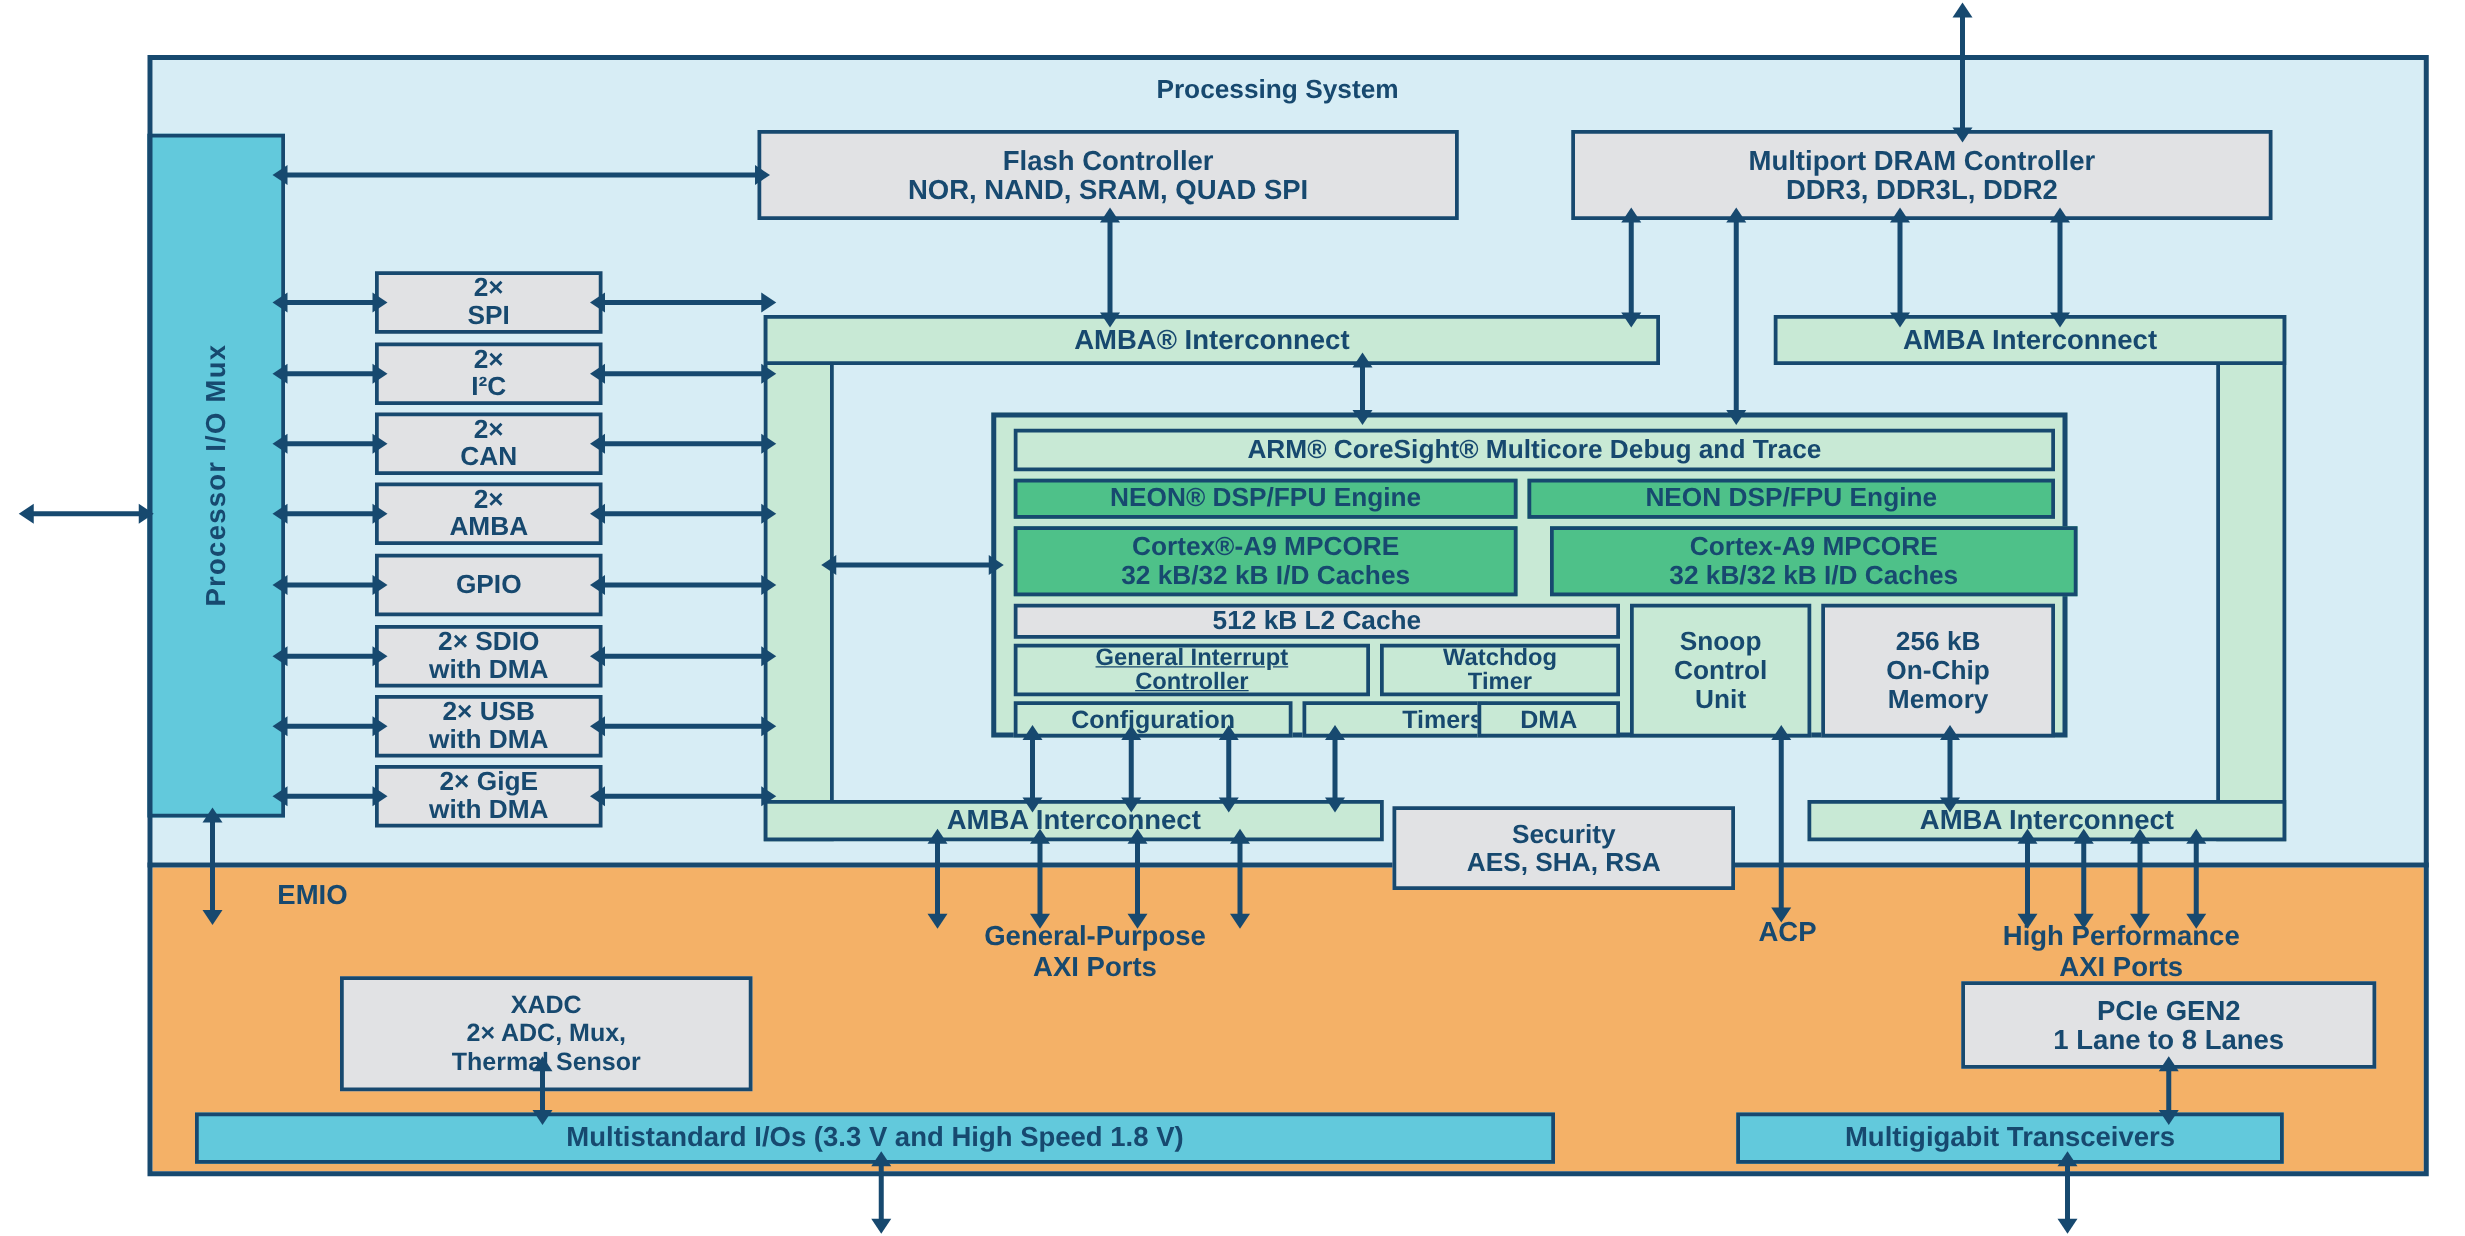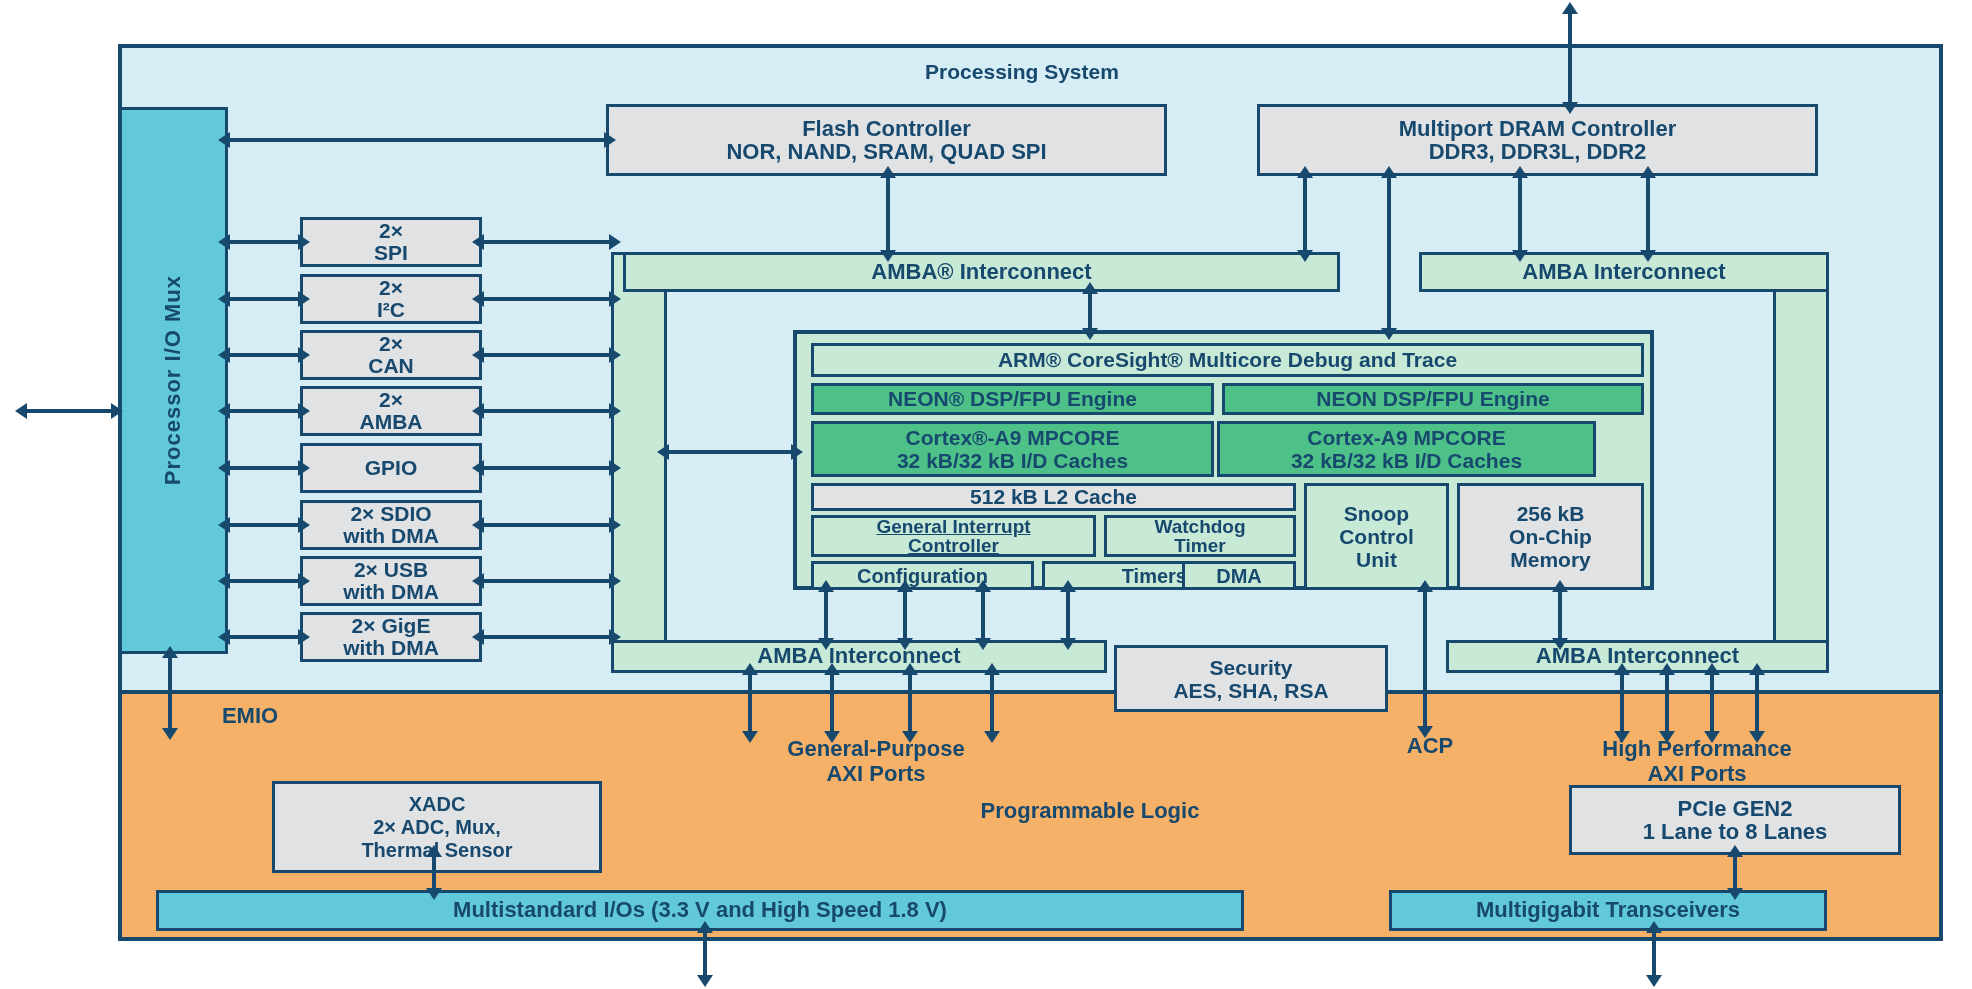--- a/index.html
+++ b/index.html
@@ -42,26 +42,25 @@
 <body>
 
 <div id="canvas">
 
   <div class="abs" style="left:122px;top:48px;width:1817px;height:642px;background:var(--blue);"></div>
   <div class="abs" style="left:122px;top:694px;width:1817px;height:243px;background:var(--orange);"></div>
   <div class="abs" style="left:118px;top:690px;width:1825px;height:4px;background:var(--navy);"></div>
 
   <div class="lbl fs24" style="left:822px;top:60px;width:400px;">Processing System</div>
   <div class="lbl" style="left:890px;top:798px;width:400px;">
-    <div>Programmable Logic</div>
   </div>
 
   <div class="blk lgreen" style="left:611px;top:252px;width:56px;height:421px;"></div>
   <div class="blk lgreen" style="left:1773px;top:252px;width:56px;height:421px;"></div>
-  <div class="blk lgreen fs22" style="left:611px;top:252px;width:717px;height:40px;margin-left:12px;">
+  <div class="blk lgreen fs22" style="left:611px;top:252px;width:717px;height:40px;">
     <span>AMBA® Interconnect</span>
   </div>
   <div class="blk lgreen fs22" style="left:1419px;top:252px;width:410px;height:40px;">
     <span>AMBA Interconnect</span>
   </div>
   <div class="blk lgreen fs22" style="left:611px;top:640px;width:496px;height:33px;">
     <span>AMBA Interconnect</span>
   </div>
   <div class="blk lgreen fs22" style="left:1446px;top:640px;width:383px;height:33px;">
     <span>AMBA Interconnect</span>
@@ -119,21 +118,21 @@
     <div class="blk mgreen" style="left:14px;top:49px;width:403px;height:32px;">
       <span>NEON® DSP/FPU Engine</span>
     </div>
     <div class="blk mgreen" style="left:425px;top:49px;width:422px;height:32px;">
       <span>NEON DSP/FPU Engine</span>
     </div>
     <div class="blk mgreen" style="left:14px;top:87px;width:403px;height:56px;">
       <span>Cortex®-A9 MPCORE</span>
       <span>32 kB/32 kB I/D Caches</span>
     </div>
-    <div class="blk mgreen" style="left:420px;top:87px;width:379px;height:56px;">
+    <div class="blk mgreen" style="left:443px;top:87px;width:422px;height:56px;">
       <span>Cortex-A9 MPCORE</span>
       <span>32 kB/32 kB I/D Caches</span>
     </div>
     <div class="blk gray" style="left:14px;top:149px;width:485px;height:28px;">
       <span>512 kB L2 Cache</span>
     </div>
     <div class="blk lgreen fs19" style="left:14px;top:181px;width:285px;height:42px;text-decoration:underline;">
       <span>General Interrupt</span>
       <span>Controller</span>
     </div>

